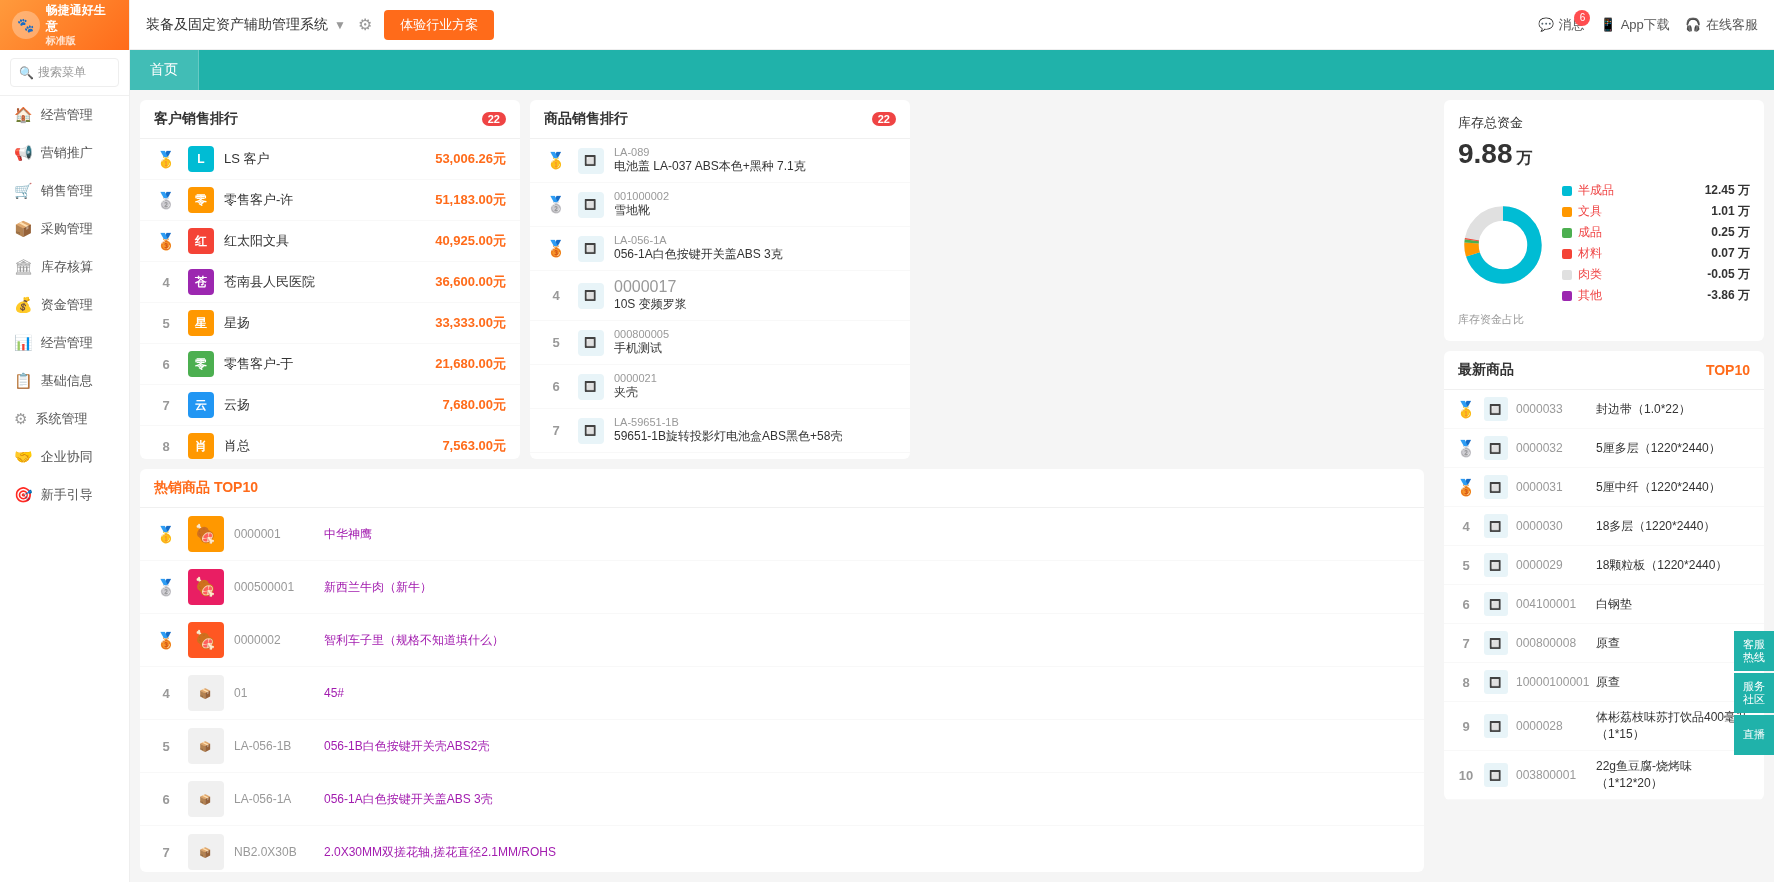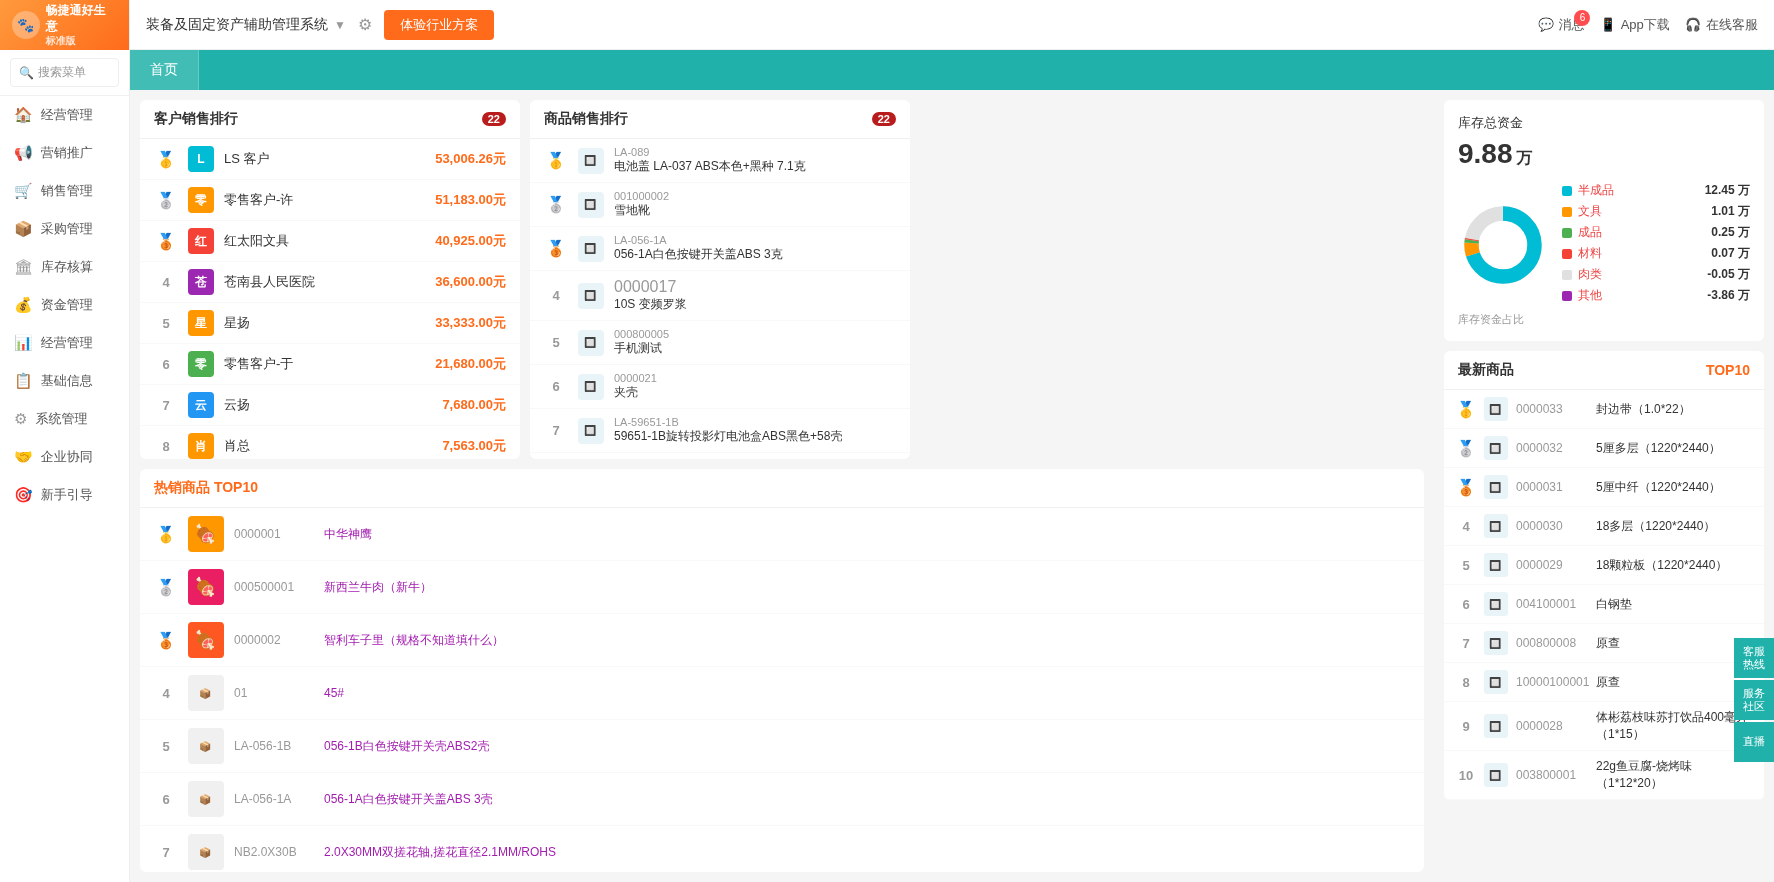--- a/index.html
+++ b/index.html
@@ -158,21 +158,21 @@
       font-size: 14px;
       font-weight: bold;
       color: #333;
       border-bottom: 1px solid #f0f0f0;
       display: flex;
       align-items: center;
       justify-content: space-between;
     }
     .panel-header .orange { color: #ff6b1a; }
     .panel-header .badge-orange {
-      background: #b91c1c;
+      background: #ef4444;
       color: #fff;
       font-size: 11px;
       padding: 1px 6px;
       border-radius: 10px;
       margin-left: 6px;
     }
 
     .rank-list { width: 380px; }
     .rank-item {
       display: flex;
@@ -285,21 +285,21 @@
       background: #e8f4f8; display: flex; align-items: center; justify-content: center;
       font-size: 10px; color: #5bb; flex-shrink: 0;
     }
     .newest-code { color: #999; font-size: 12px; width: 72px; flex-shrink: 0; }
     .newest-name { flex: 1; color: #333; font-size: 12px; }
 
     
     .float-service {
       position: fixed;
       right: 0;
-      bottom: 120px;
+      bottom: 127px;
       display: flex;
       flex-direction: column;
       gap: 2px;
       z-index: 100;
     }
     .float-btn {
       background: #20b2aa;
       color: #fff;
       width: 40px;
       height: 40px;

